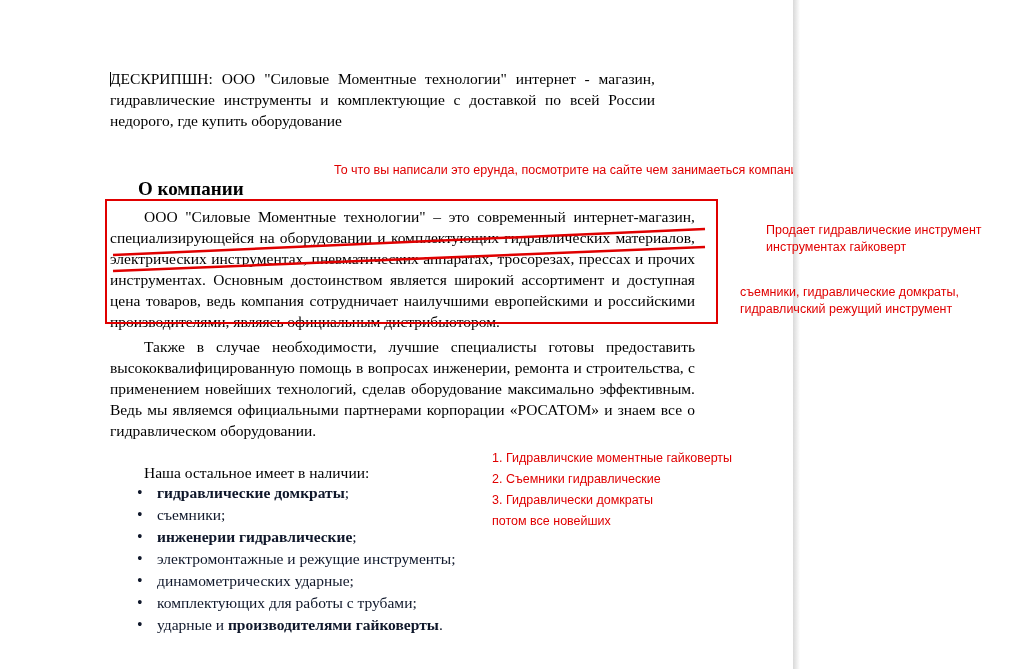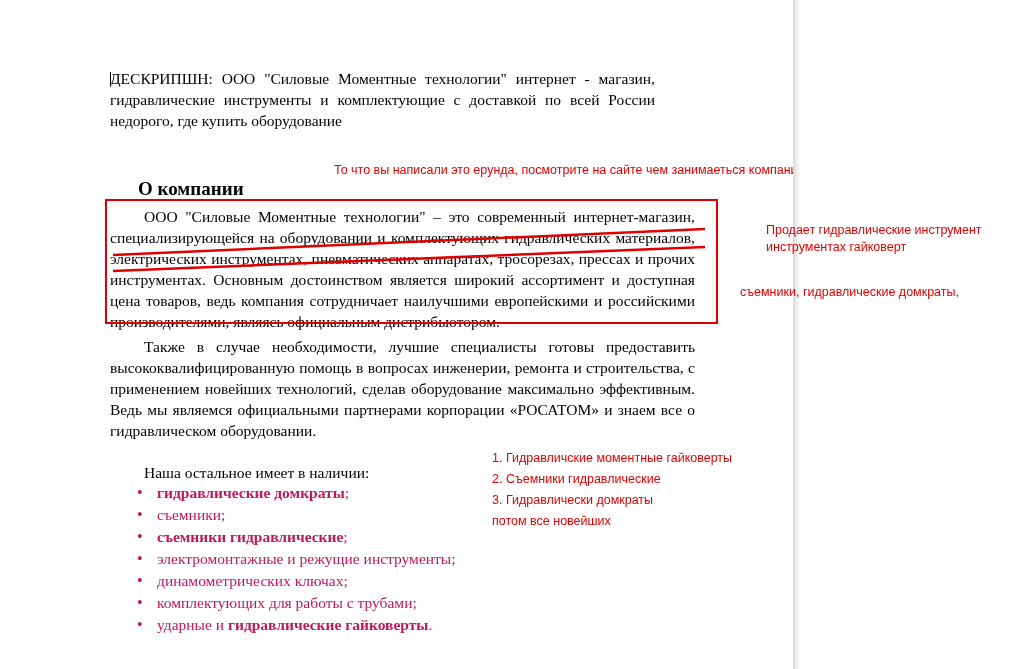--- a/index.html
+++ b/index.html
@@ -111,21 +111,21 @@
     padding: 0;
     list-style: none;
   }
   #bullet-list li {
     position: relative;
     padding-left: 47px;
     height: 22px;
     line-height: 22px;
     font-family: "Liberation Serif", serif;
     font-size: 15.5px;
-    color: #be185d;
+    color: #0f172a;
   }
   #bullet-list li::before {
     content: "\2022";
     position: absolute;
     left: 27px;
     top: 0;
     font-size: 16px;
   }
   #bullet-list li b { font-weight: bold; }
 
@@ -179,25 +179,25 @@
 
   <div id="para-1" class="doc-text">ООО "Силовые Моментные технологии" – это современный интернет-магазин, специализирующейся на оборудовании и комплектующих гидравлических материалов, электрических инструментах, пневматических аппаратах, тросорезах, прессах и прочих инструментах. Основным достоинством является широкий ассортимент и доступная цена товаров, ведь компания сотрудничает наилучшими европейскими и российскими производителями, являясь официальным дистрибьютором.</div>
 
   <div id="para-2" class="doc-text">Также в случае необходимости, лучшие специалисты готовы предоставить высококвалифицированную помощь в вопросах инженерии, ремонта и строительства, с применением новейших технологий, сделав оборудование максимально эффективным. Ведь мы являемся официальными партнерами корпорации «РОСАТОМ» и знаем все о гидравлическом оборудовании.</div>
 
   <div id="para-3" class="doc-text">Наша остальное имеет в наличии:</div>
 
   <ul id="bullet-list">
     <li><span></span><b>гидравлические домкраты</b><span>;</span></li>
     <li><span>съемники;</span><b></b><span></span></li>
-    <li><span></span><b>съемники гидравлические</b><span>;</span></li>
+    <li><span></span><b>инженерии гидравлические</b><span>;</span></li>
     <li><span>электромонтажные и режущие инструменты;</span><b></b><span></span></li>
-    <li><span>динамометрических ключах;</span><b></b><span></span></li>
+    <li><span>динамометрических ударные;</span><b></b><span></span></li>
     <li><span>комплектующих для работы с трубами;</span><b></b><span></span></li>
-    <li><span>ударные и </span><b>гидравлические гайковерты</b><span>.</span></li>
+    <li><span>ударные и </span><b>производителями гайковерты</b><span>.</span></li>
   </ul>
 
   <div id="redbox"></div>
 
   <svg id="strike" width="613" height="125" viewBox="0 0 613 125">
     <line x1="8" y1="56" x2="600" y2="30" stroke="#e00000" stroke-width="2.5"></line>
     <line x1="8" y1="72" x2="600" y2="48" stroke="#e00000" stroke-width="2.5"></line>
   </svg>
 
   <div class="annot" id="annot-top">То что вы написали это ерунда, посмотрите на сайте чем занимаеться компания</div>
@@ -216,13 +216,14 @@
 
 <div id="right-panel"></div>
 
 <div class="annot" id="annot-right-1">
   <div>Продает гидравлические инструмент</div>
   <div>инструментах гайковерт</div>
 </div>
 
 <div class="annot" id="annot-right-2">
   <div>съемники, гидравлические домкраты,</div>
+  <div>гидравличский режущий инструмент</div>
 </div>
 
 </body></html>

